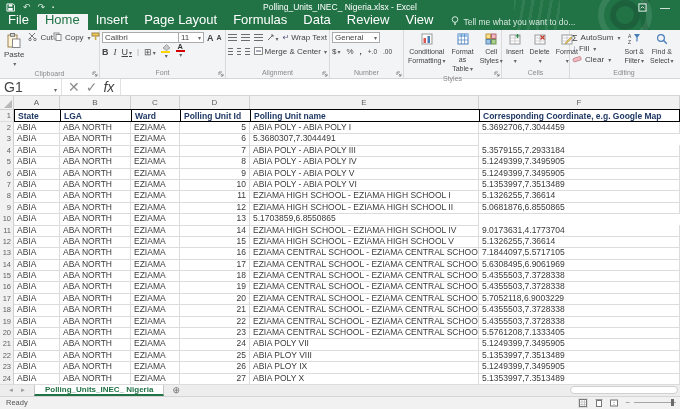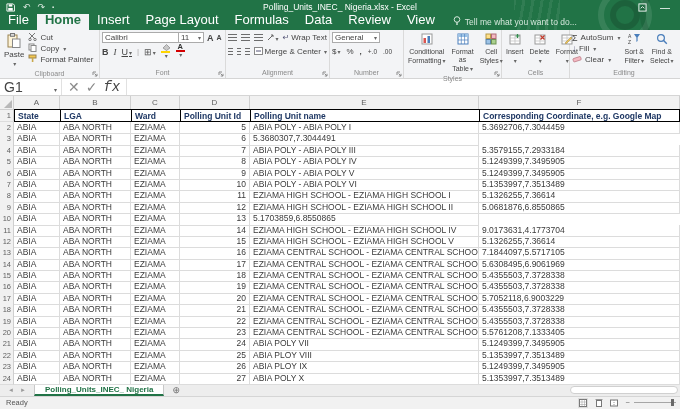--- a/index.html
+++ b/index.html
@@ -15,21 +15,21 @@
   .deco .s1 { position:absolute; right:120px; top:-4px; width:46px; height:40px;
               background:repeating-linear-gradient(100deg, rgba(255,255,255,0.07) 0 3px, transparent 3px 9px); }
   .qat { display:flex; align-items:center; gap:7px; padding-left:5px; font-size:9px; z-index:2; }
   .qat .g { color:#d9e8df; }
   .win-title { position:absolute; left:0; right:0; text-align:center; font-size:8.5px; color:#fff; }
   .win-controls { margin-left:auto; display:flex; align-items:center; gap:12px; padding-right:10px; z-index:2; font-size:10px; }
 
   
   .tabrow { height:16px; background:#217346; display:flex; align-items:flex-end; }
   .rtab { color:#fff; font-size:13px; padding:3px 8px 3px; cursor:default; white-space:nowrap; }
-  .rtab.active { background:#f3f4f6; color:#217346; font-weight:bold; }
+  .rtab.active { background:#f3f4f6; color:#217346; font-weight:normal; }
   .tellme { display:flex; align-items:center; gap:4px; color:#d5e8dc; font-size:8.5px; margin-left:10px; padding-bottom:2px; }
 
   
   .ribbon { height:49px; background:#f3f4f6; border-bottom:1px solid #d5d5d5; display:flex; font-size:8px; color:#444; }
   .rgroup { position:relative; border-right:1px solid #dadada; display:flex; flex-direction:column; padding:2px 2px 0; }
   .glabel { margin-top:auto; text-align:center; font-size:7px; color:#8a8a8a; line-height:9px; padding-bottom:1px; }
   .launcher { position:absolute; right:1px; bottom:1px; line-height:0; }
   .gcontent { display:flex; flex:1; gap:2px; }
   .dd::after { content:"▾"; font-size:6px; color:#666; margin-left:1px; }
   .bigbtn { display:flex; flex-direction:column; align-items:center; justify-content:flex-start; gap:1px; padding:1px 2px; text-align:center; line-height:8px; }
@@ -39,21 +39,21 @@
   .bars { width:9px; height:7px; background:repeating-linear-gradient(to bottom,#6d6d6d 0 1px,transparent 1px 3px); display:inline-block; }
   .fontA { font-weight:bold; font-size:9px; line-height:8px; }
   .colorbar { display:inline-flex; flex-direction:column; align-items:center; line-height:7px; }
   .colorbar .bar { width:9px; height:2px; }
   .twoline { font-size:7px; line-height:8px; }
 
   
   .fbar { height:17px; background:#fff; border-bottom:1px solid #d5d5d5; display:flex; align-items:stretch; font-size:14px; color:#444; }
   .namebox { width:62px; border-right:1px solid #e1e1e1; display:flex; align-items:center; justify-content:space-between; padding:0 4px; }
   .fbtns { display:flex; align-items:center; gap:6px; padding:0 6px; border-right:1px solid #e1e1e1; color:#8b8b8b; }
-  .fx { font-family:Liberation Mono, monospace; font-style:italic; color:#444; }
+  .fx { font-family:Liberation Sans, sans-serif; font-style:italic; color:#444; }
   .finput { flex:1; }
 
   
   .grid { position:relative; background:#fff; }
   .grow { display:grid; grid-template-columns:14px 46px 71px 49px 70px 229px 1fr; }
   .colhdr { height:13px; background:#f1f1f1; }
   .colhdr div { border-right:1px solid #cfcfcf; border-bottom:1px solid #cfcfcf; font-size:8px; color:#5f5f5f; text-align:center; line-height:13px; }
   .corner { position:relative; }
   .corner .tri { position:absolute; right:1px; bottom:1px; width:0; height:0; border-left:8px solid transparent; border-bottom:8px solid #b8b8b8; }
   .hrow { height:13px; }
@@ -144,21 +144,21 @@
       <div class="bigbtn dd">
         <span>
           <svg width="14" height="15" viewBox="0 0 14 15">
               <rect x="1" y="2" width="9" height="12" fill="#fdf3d7" stroke="#9a8250"></rect>
               <rect x="3.5" y="0.5" width="4" height="2.8" fill="#d9d9d9" stroke="#777"></rect>
               <rect x="5.5" y="6" width="7.5" height="8.5" fill="#fff" stroke="#888"></rect>
             </svg>
         </span>
         <span>Paste</span>
       </div>
-      <div style="display:flex;flex-direction:column;justify-content:flex-start;">
+      <div style="display:flex;flex-direction:row;justify-content:flex-start;">
         <div class="smallrow">
           <span><svg width="9" height="9" viewBox="0 0 9 9">
                 <path d="M1 1 L7 7 M7 1 L1 7" stroke="#777"></path>
                 <circle cx="2" cy="7.5" r="1.2" fill="none" stroke="#777"></circle>
                 <circle cx="7" cy="7.5" r="1.2" fill="none" stroke="#777"></circle>
               </svg></span>
           <span>Cut</span>
         </div>
         <div class="smallrow dd">
           <span><svg width="9" height="9" viewBox="0 0 9 9">

